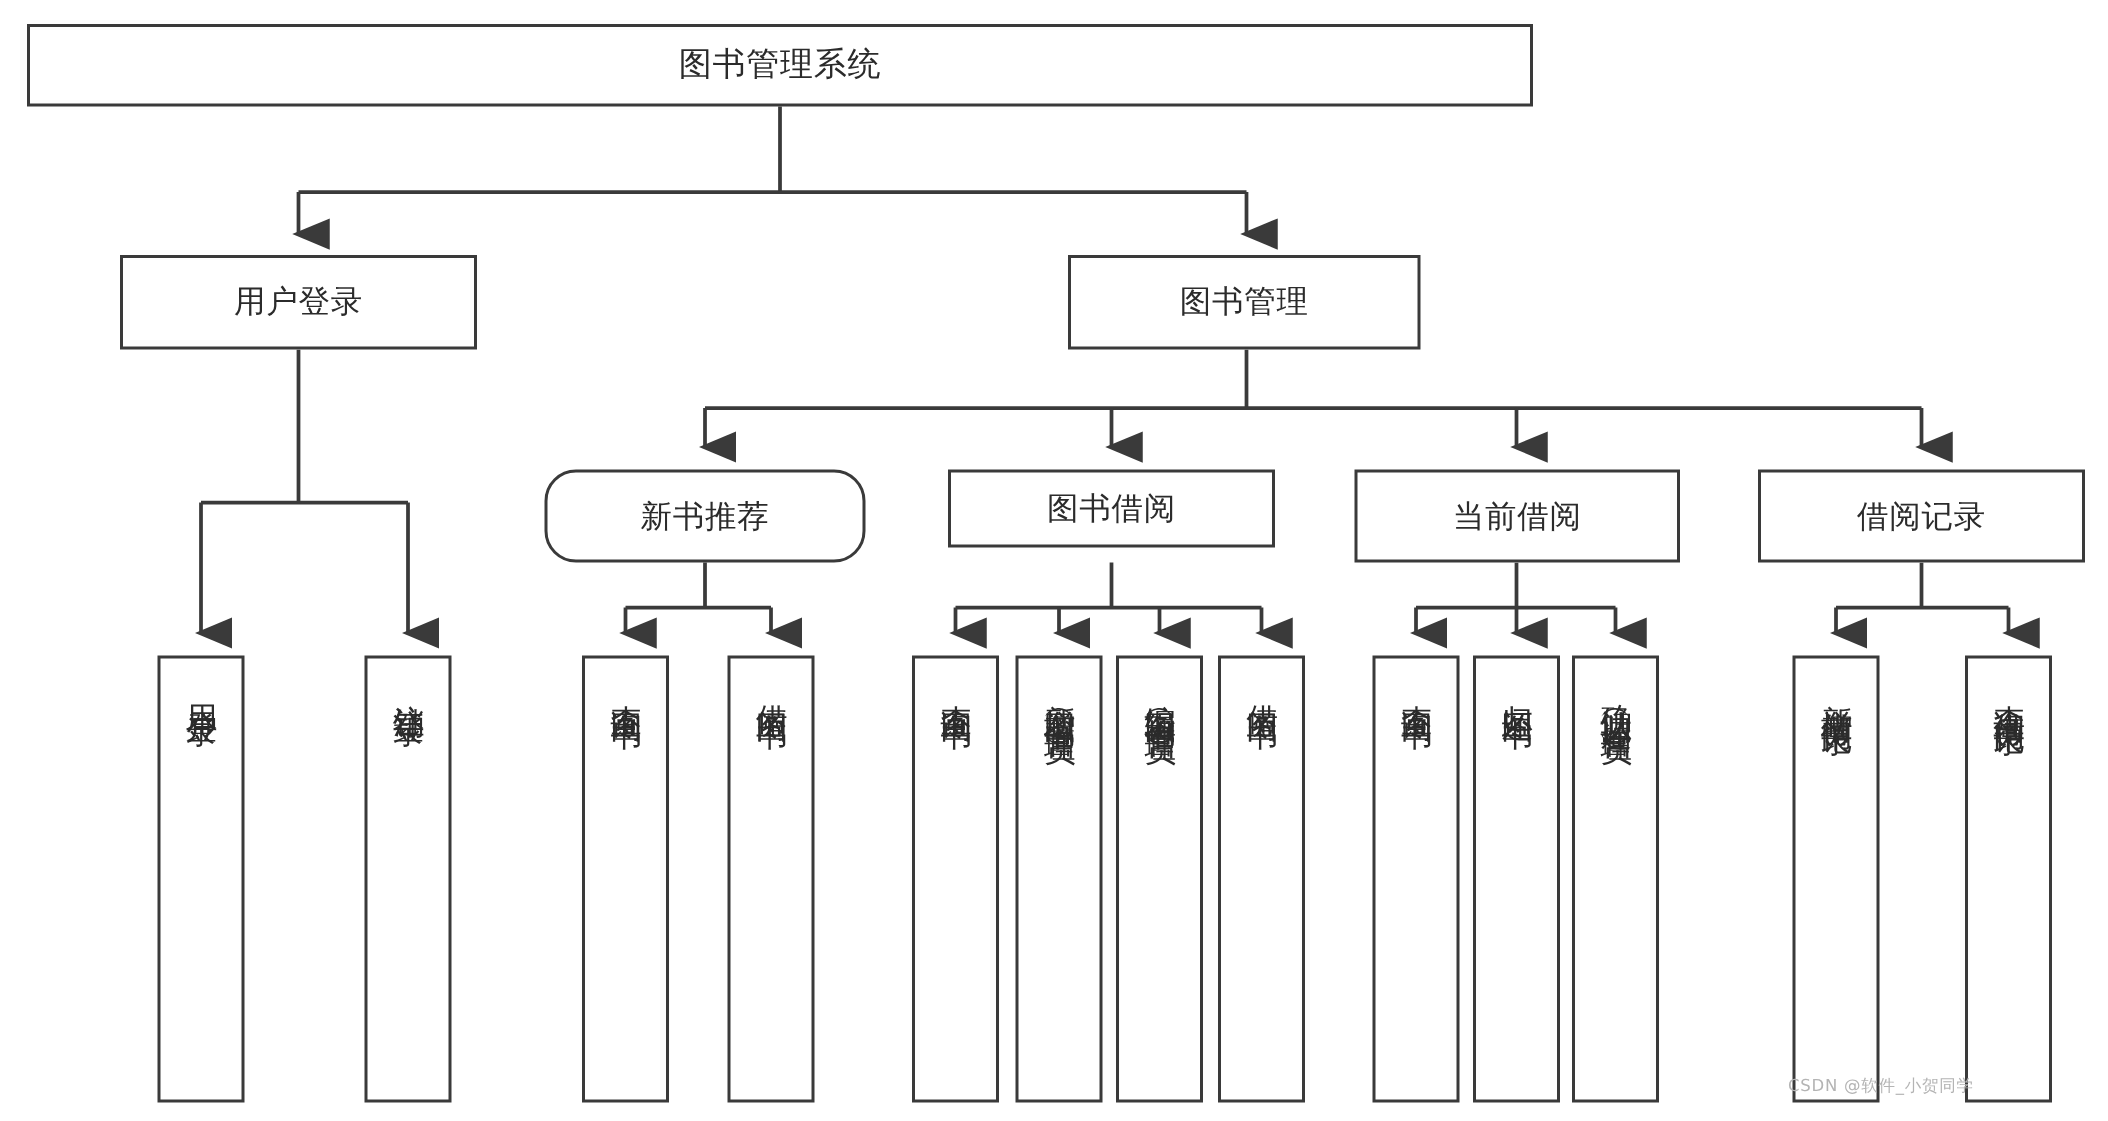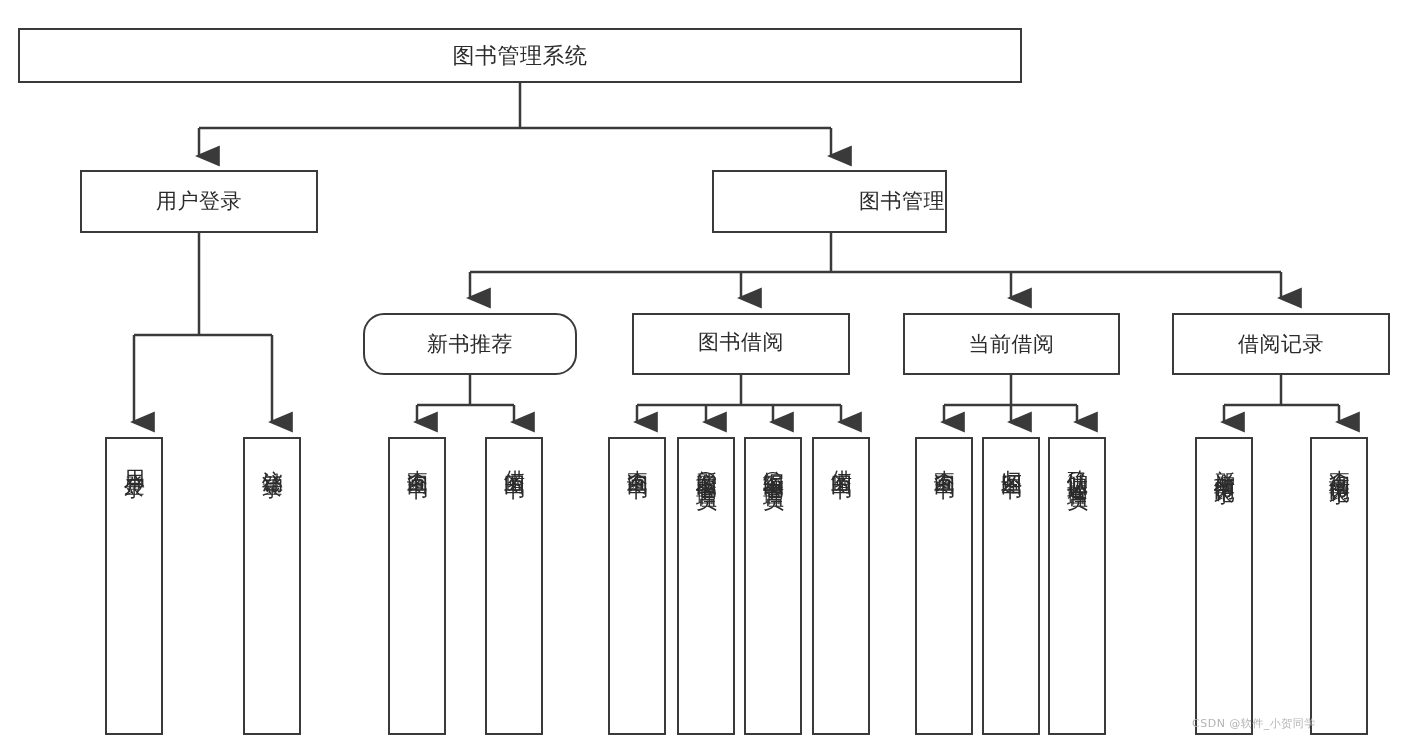--- a/index.html
+++ b/index.html
@@ -115,35 +115,35 @@
       <path d="M 1011 405 L 1011 422" marker-end="url(#arrow)"></path>
       <path d="M 1077 405 L 1077 422" marker-end="url(#arrow)"></path>
 
       <path d="M 1281 375 L 1281 405"></path>
       <path d="M 1224 405 L 1339 405"></path>
       <path d="M 1224 405 L 1224 422" marker-end="url(#arrow)"></path>
       <path d="M 1339 405 L 1339 422" marker-end="url(#arrow)"></path>
     </g>
   </svg>
 
-  <div class="node h root" id="node-root" style="left: 18px; top: 28px; width: 1004px; height: 55px;">
+  <div class="node h root" id="node-root" style="left: 18px; top: 16px; width: 1004px; height: 55px;">
     <span>图书管理系统</span>
   </div>
 
   <div class="node h" id="node-l1-0" style="left: 80px; top: 170px; width: 238px; height: 63px;">
     <span>用户登录</span>
   </div>
-  <div class="node h" id="node-l1-1" style="left: 712px; top: 170px; width: 235px; height: 63px; justify-content: flex-end;">
+  <div class="node h" id="node-l1-1" style="left: 712px; top: 170px; width: 235px; height: 63px;">
     <span>图书管理</span>
   </div>
 
   <div class="node h" id="node-l2-0" style="left: 363px; top: 313px; width: 214px; height: 62px; border-radius: 21px;">
     <span>新书推荐</span>
   </div>
-  <div class="node h" id="node-l2-1" style="left: 632px; top: 313px; width: 218px; height: 62px; font-family: Liberation Mono, monospace;">
+  <div class="node h" id="node-l2-1" style="left: 632px; top: 313px; width: 218px; height: 52px;">
     <span>图书借阅</span>
   </div>
   <div class="node h" id="node-l2-2" style="left: 903px; top: 313px; width: 217px; height: 62px;">
     <span>当前借阅</span>
   </div>
   <div class="node h" id="node-l2-3" style="left: 1172px; top: 313px; width: 218px; height: 62px;">
     <span>借阅记录</span>
   </div>
 
   <div class="node v" id="node-leaf-0" style="left: 105px; top: 437px; width: 58px; height: 298px;">

